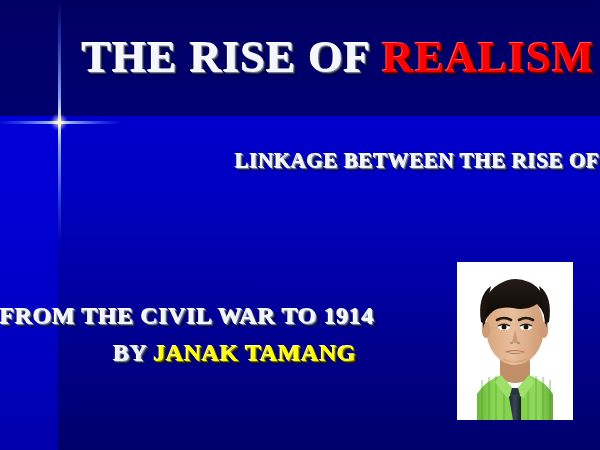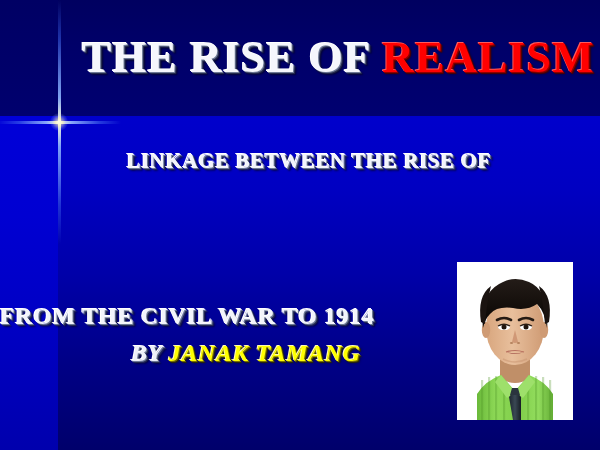--- a/index.html
+++ b/index.html
@@ -172,41 +172,41 @@
     width: 600px;
     text-align: center;
     font-size: 21px;
     line-height: 1.45;
     letter-spacing: 0.6px;
     padding-left: 18px;
     box-sizing: border-box;
   }
   #subtitle .sub-line {
     display: block;
+    text-align: right;
   }
 
   
   #period-line {
     left: 0;
     width: 470px;
     top: 303px;
     text-align: left;
     font-size: 24px;
     line-height: 1.1;
     letter-spacing: 0.6px;
   }
   #author-line {
-    left: 11px;
+    left: 0;
     width: 470px;
     top: 340px;
     text-align: center;
     font-size: 24px;
     line-height: 1.1;
     letter-spacing: 0.6px;
-    font-style: italic;
   }
   #author-line .by {
     color: #eef0f8;
   }
   #author-line .name {
     color: #ffff00;
     text-shadow:
       -1px -1px 0 #fffbb0,
        1px  1px 0 #7a7300,
        2px  2px 1px #2c2a00,

